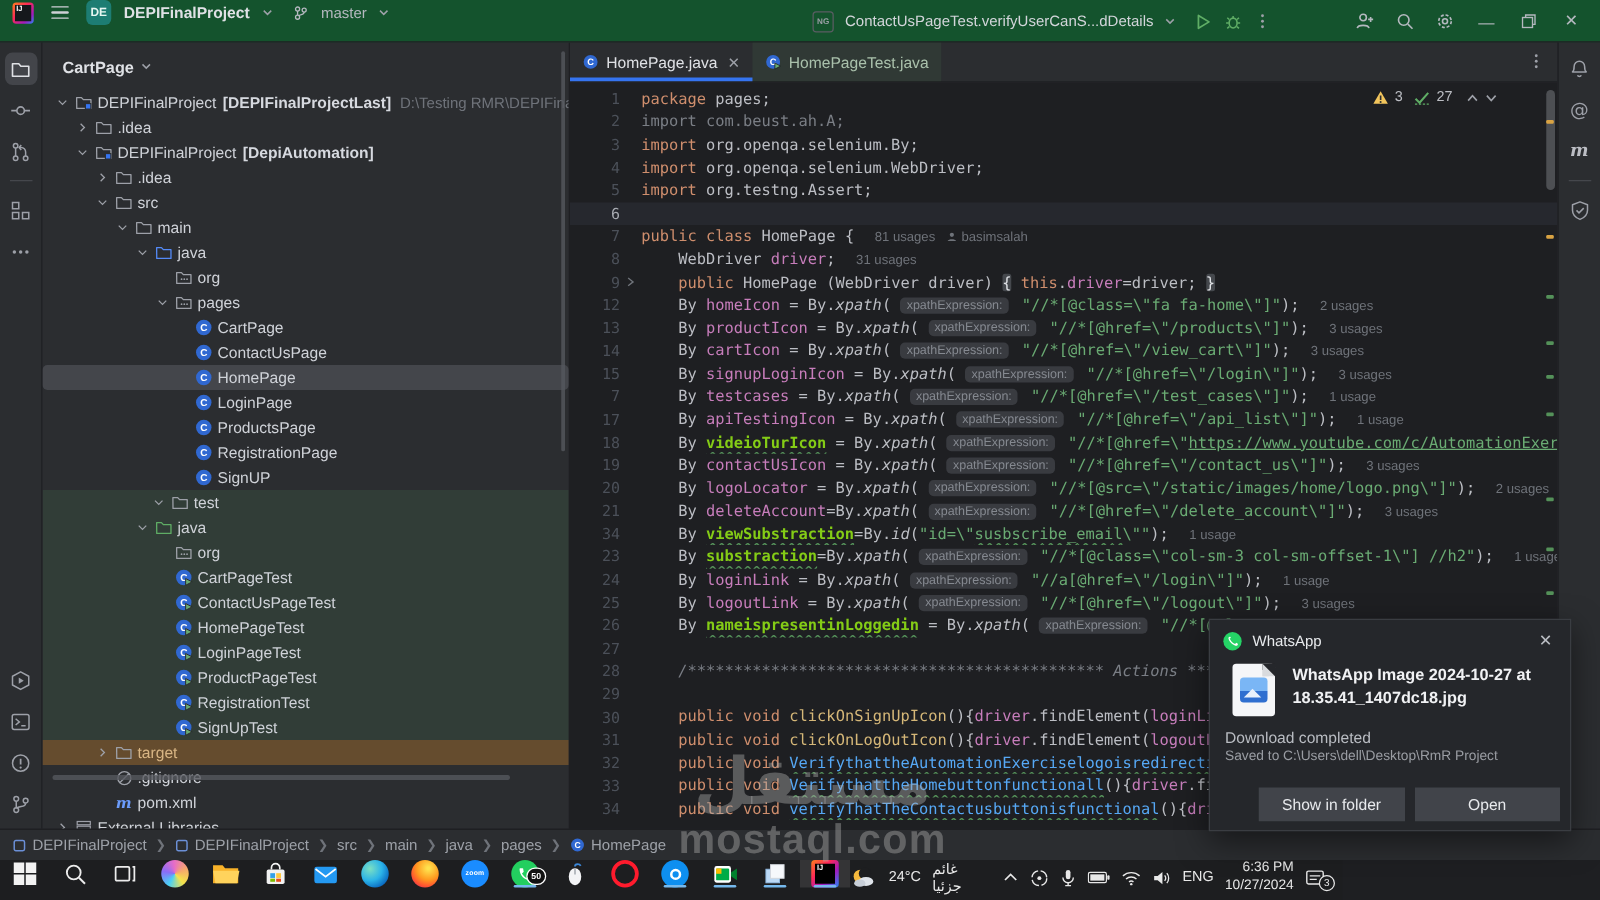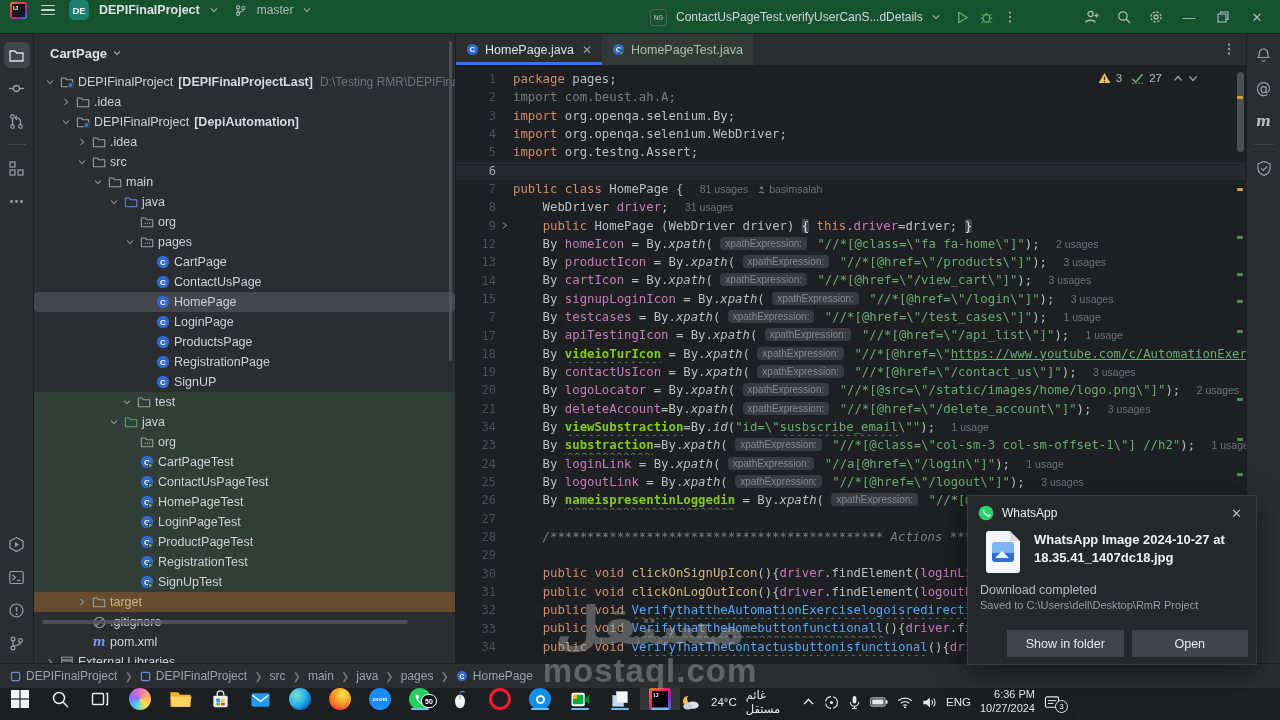--- a/index.html
+++ b/index.html
@@ -1034,21 +1034,21 @@
     <div id="tray">
       <span class="trayic">
           <svg width="22" height="18" viewBox="0 0 24 20">
             <circle cx="9" cy="9" r="6" fill="#f6b93d"></circle>
             <circle cx="13" cy="6.5" r="5.4" fill="#1d1e20"></circle>
             <ellipse cx="14" cy="13.5" rx="6.5" ry="4" fill="#dfe4ea"></ellipse>
             <ellipse cx="8.5" cy="15" rx="5" ry="3.2" fill="#c8cfd8"></ellipse>
           </svg>
         </span>
       <span class="traytxt">24°C</span>
-      <span class="traytxt ar">غائم مستقل</span>
+      <span class="traytxt ar">غائم جزئيا</span>
       <span class="trayic" style="margin-left:6px">
           <svg width="13" height="10" viewBox="0 0 13 10">
             <polyline points="2,7 6.5,2.5 11,7" fill="none" stroke="#e8e8e8" stroke-width="1.4"></polyline>
           </svg>
         </span>
       <span class="trayic">
           <svg width="15" height="15" viewBox="0 0 16 16">
             <circle cx="8" cy="8" r="6.3" fill="none" stroke="#e8e8e8" stroke-width="1.2" stroke-dasharray="8 2.2"></circle>
             <circle cx="8" cy="8" r="1.7" fill="#e8e8e8"></circle>
           </svg>

